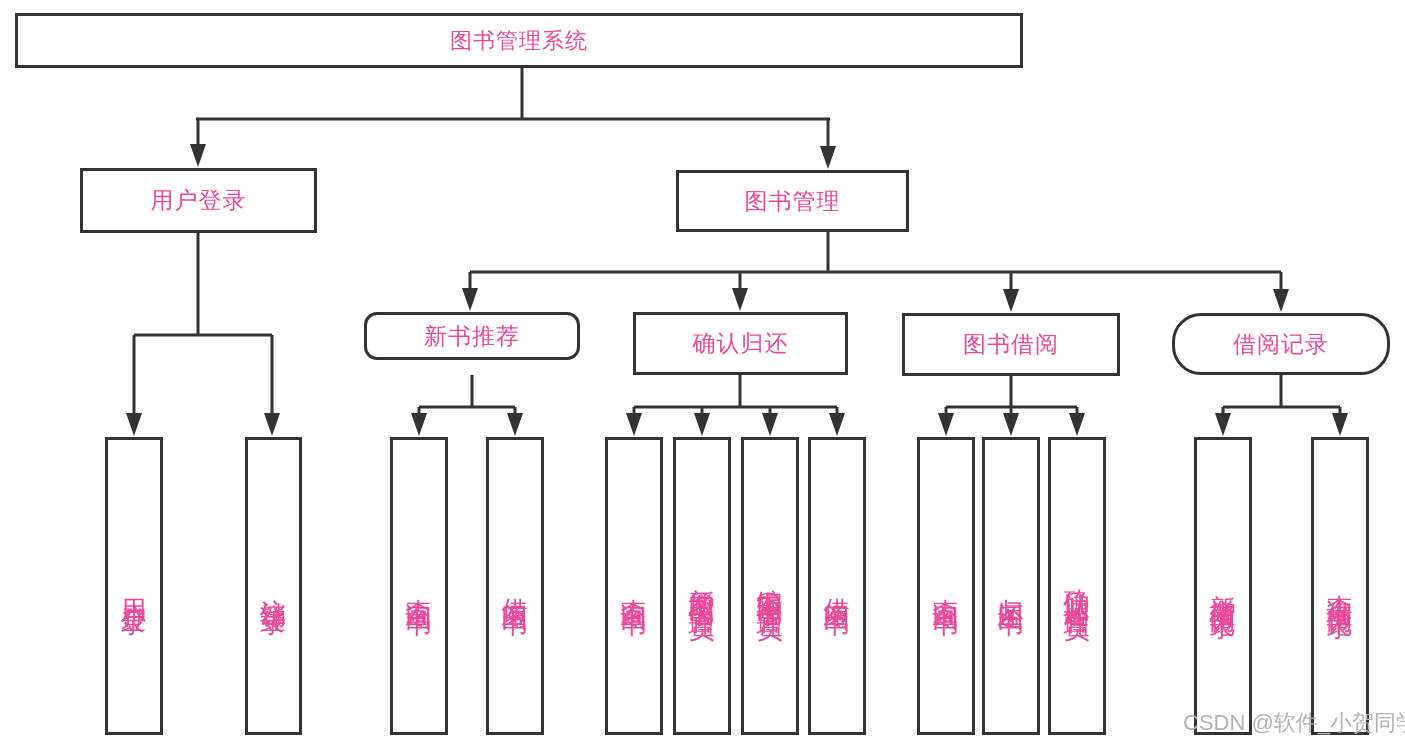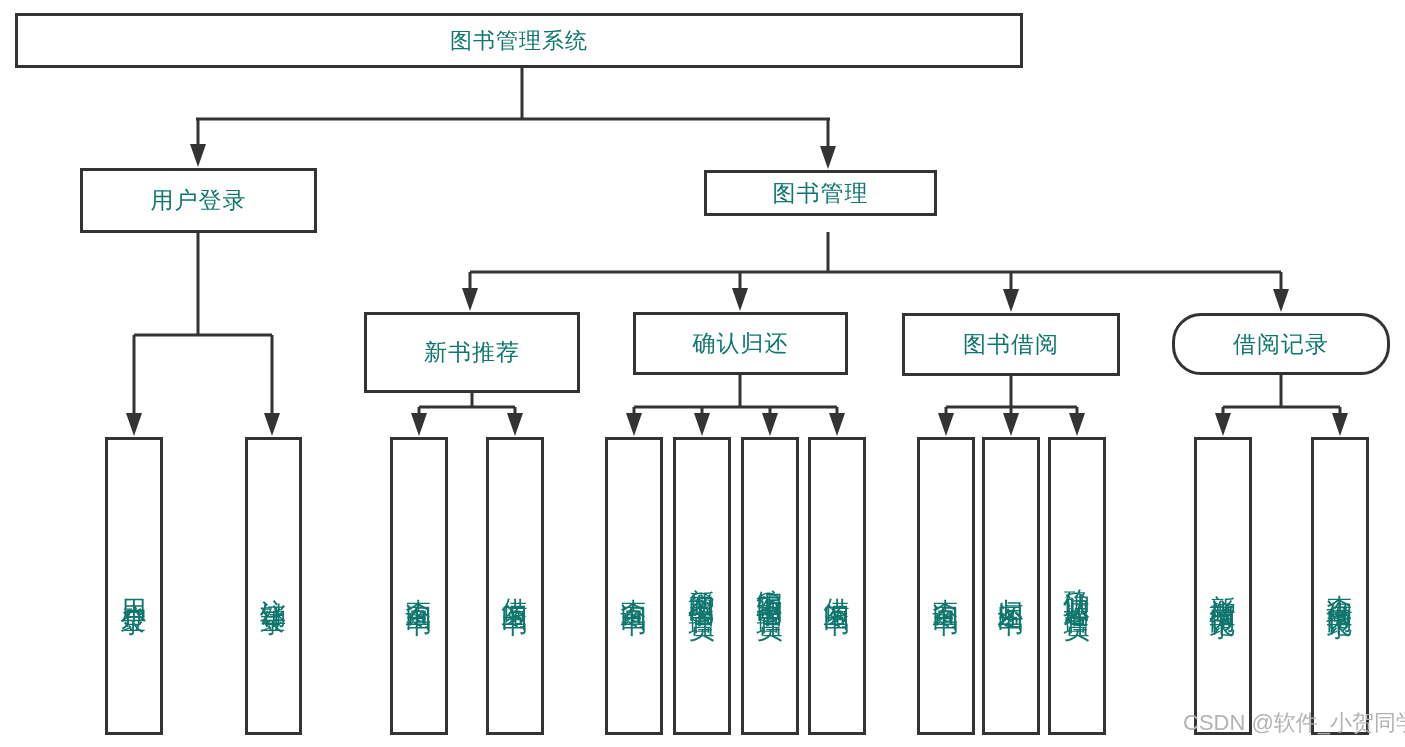--- a/index.html
+++ b/index.html
@@ -22,21 +22,21 @@
     pointer-events: none;
   }
   .node {
     position: absolute;
     box-sizing: border-box;
     border: 3px solid #333333;
     background: #ffffff;
     display: flex;
     align-items: center;
     justify-content: center;
-    color: #0f766e;
+    color: #ec4899;
   }
   .node-h {
     font-size: 23px;
     letter-spacing: 1px;
     white-space: nowrap;
   }
   .node-root {
     font-size: 22px;
   }
   .node-v span {
@@ -124,25 +124,25 @@
     <polygon points="1340,436 1332,413 1348,413" fill="#333333" stroke="none"></polygon>
   </svg>
 
   <div class="node node-h node-root" style="left:15px; top:13px; width:1008px; height:55px;">
     <span>图书管理系统</span>
   </div>
 
   <div class="node node-h" style="left:80px; top:168px; width:237px; height:65px;">
     <span>用户登录</span>
   </div>
-  <div class="node node-h" style="left:704px; top:170px; width:233px; height:46px;font-family:Liberation Mono, monospace;">
+  <div class="node node-h" style="left:676px; top:170px; width:233px; height:62px;font-family:Liberation Mono, monospace;">
     <span>图书管理</span>
   </div>
 
-  <div class="node node-h" style="left:364px; top:312px; width:216px; height:81px;">
+  <div class="node node-h" style="left:364px; top:312px; width:216px; height:48px;border-radius:13px;">
     <span>新书推荐</span>
   </div>
   <div class="node node-h" style="left:633px; top:312px; width:215px; height:63px;">
     <span>确认归还</span>
   </div>
   <div class="node node-h" style="left:902px; top:313px; width:218px; height:63px;">
     <span>图书借阅</span>
   </div>
   <div class="node node-h" style="left:1172px; top:313px; width:218px; height:62px;border-radius:29px;">
     <span>借阅记录</span>

